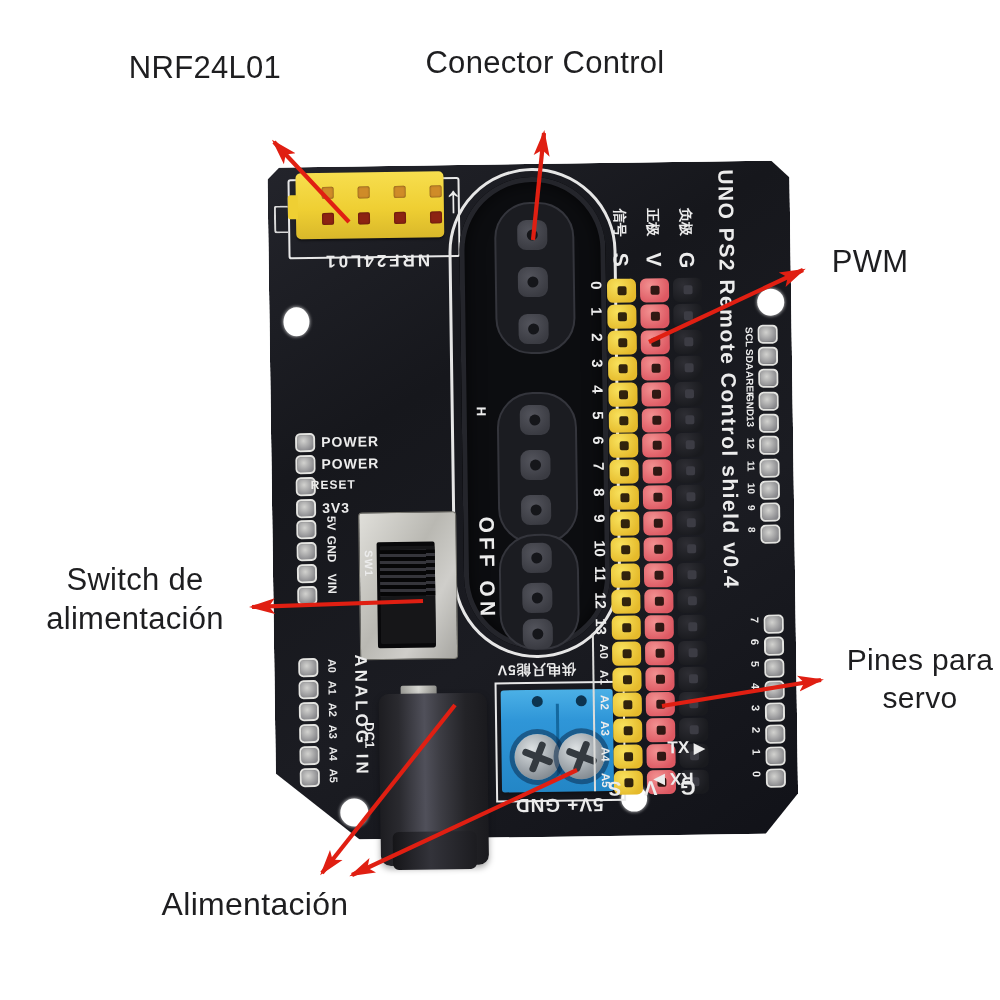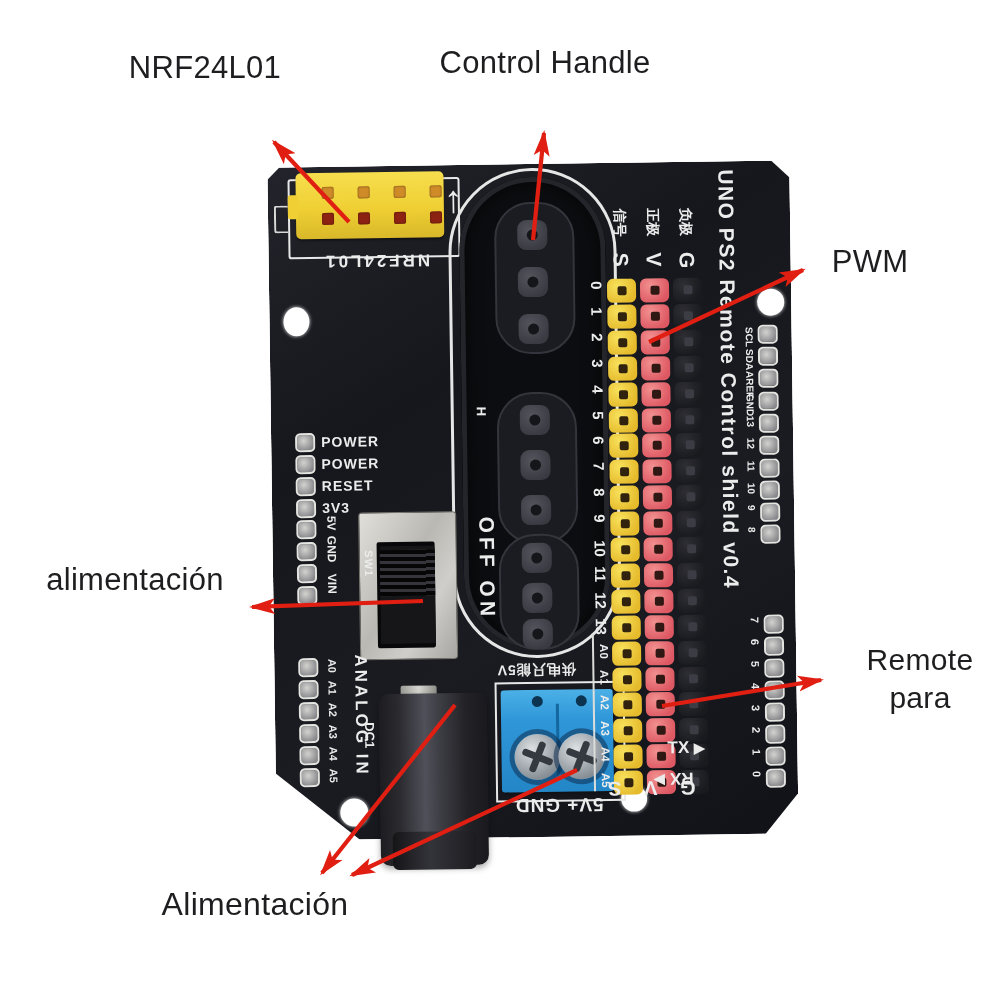--- a/index.html
+++ b/index.html
@@ -118,21 +118,21 @@
         <div class="pad" style="left: 24px; top: 266px;"></div>
         <div class="pad" style="left: 24px; top: 288px;"></div>
         <div class="pad" style="left: 24px; top: 310px;"></div>
         <div class="pad" style="left: 24px; top: 332px;"></div>
         <div class="pad" style="left: 24px; top: 353px;"></div>
         <div class="pad" style="left: 24px; top: 375px;"></div>
         <div class="pad" style="left: 24px; top: 397px;"></div>
         <div class="pad" style="left: 24px; top: 419px;"></div>
         <div class="silk" style="position: absolute; left: 50px; top: 267px; font-size: 14px; letter-spacing: 1px;">POWER</div>
         <div class="silk" style="position: absolute; left: 50px; top: 289px; font-size: 14px; letter-spacing: 1px;">POWER</div>
-        <div class="silk" style="position: absolute; left: 50px; top: 311px; font-size: 14px; letter-spacing: 1px;">RESET</div>
+        <div class="silk" style="position: absolute; left: 39px; top: 311px; font-size: 12px; letter-spacing: 1px;">RESET</div>
         <div class="silk" style="position: absolute; left: 50px; top: 333px; font-size: 14px; letter-spacing: 1px;">3V3</div>
         <div class="silk rot90" style="position: absolute; left: 66px; top: 349px; font-size: 12px;">5V</div>
         <div class="silk rot90" style="position: absolute; left: 66px; top: 369px; font-size: 12px;">GND</div>
         <div class="silk rot90" style="position: absolute; left: 66px; top: 407px; font-size: 12px;">VIN</div>
         <div class="pad" style="left: 24px; top: 491px;"></div>
         <div class="pad" style="left: 24px; top: 513px;"></div>
         <div class="pad" style="left: 24px; top: 535px;"></div>
         <div class="pad" style="left: 24px; top: 557px;"></div>
         <div class="pad" style="left: 24px; top: 579px;"></div>
         <div class="pad" style="left: 24px; top: 601px;"></div>
@@ -450,27 +450,29 @@
       <line x1="662" y1="706" x2="821" y2="680" marker-end="url(#ah)"></line>
       <line x1="455" y1="705" x2="322" y2="873" marker-end="url(#ah)"></line>
       <line x1="577" y1="770" x2="352" y2="875" marker-end="url(#ah)"></line>
     </g>
   </svg>
 
   <div class="ann" style="left:115px;top:50px;width:180px;font-size:31px;">
     <span>NRF24L01</span>
   </div>
   <div class="ann" style="left:385px;top:44px;width:320px;font-size:31px;line-height:37px;">
-    <div>Control Handle</div>
+    <div>Conector Control</div>
   </div>
   <div class="ann" style="left:815px;top:244px;width:110px;font-size:31px;">
     <span>PWM</span>
   </div>
   <div class="ann" style="left:20px;top:560px;width:230px;font-size:31px;line-height:39px;">
+    <div>Switch de</div>
     <div>alimentación</div>
   </div>
   <div class="ann" style="left:840px;top:641px;width:160px;font-size:30px;line-height:38px;">
-    <div>Remote para</div>
+    <div>Pines para</div>
+    <div>servo</div>
   </div>
   <div class="ann" style="left:150px;top:886px;width:210px;font-size:32px;">
     <span>Alimentación</span>
   </div>
 </div>
 
 </body></html>

